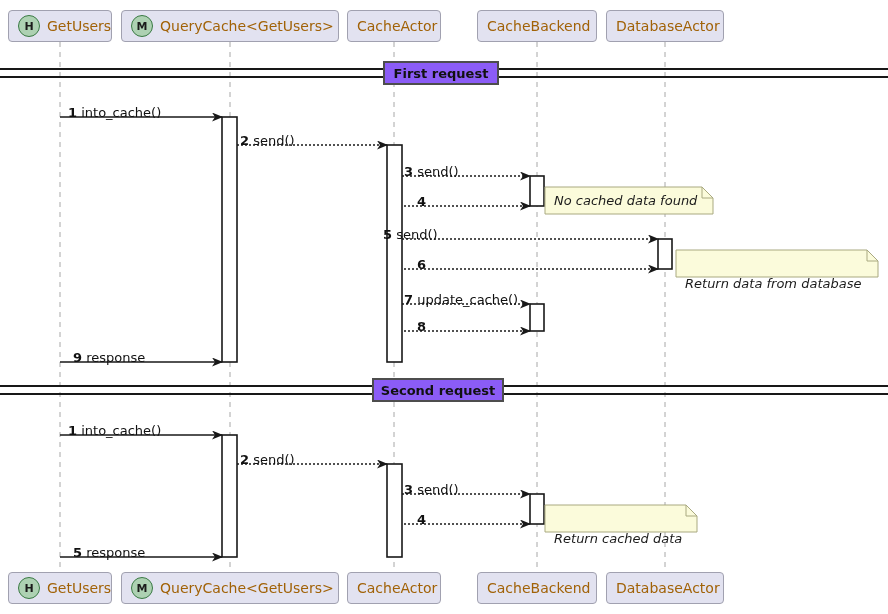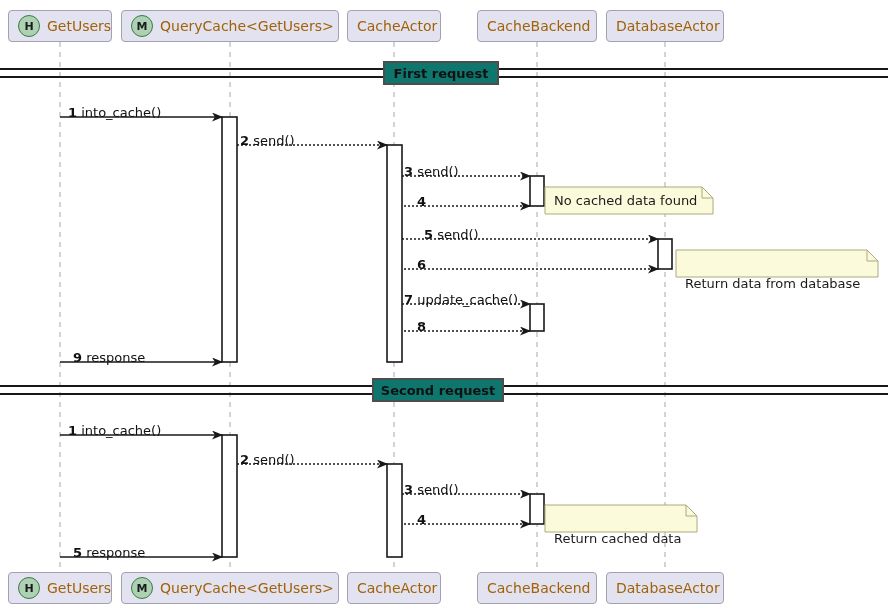--- a/index.html
+++ b/index.html
@@ -60,21 +60,21 @@
     color: #1b1b1b;
     margin-right: 7px;
     flex: 0 0 auto;
     line-height: 1;
   }
 
   
   .divider-label {
     position: absolute;
     box-sizing: border-box;
-    background: #0f766e;
+    background: #8b5cf6;
     border: 2px solid #4D4D4D;
     height: 24px;
     display: flex;
     align-items: center;
     justify-content: center;
     padding: 0 10px;
     font-size: 13px;
     font-weight: bold;
     color: #111111;
     white-space: nowrap;
@@ -83,20 +83,21 @@
   
   .note {
     position: absolute;
     box-sizing: border-box;
     font-size: 13px;
     color: #1b1b1b;
     display: flex;
     align-items: center;
     padding-left: 9px;
     white-space: nowrap;
+    font-style: italic;
   }
 
   
   .msg {
     position: absolute;
     font-size: 13px;
     color: #111111;
     white-space: nowrap;
     line-height: 1;
   }
@@ -215,21 +216,21 @@
   <div id="overlay-notes">
       <div class="note" style="left: 545px; top: 187px; width: 168px; height: 27px;">No cached data found</div>
       <div class="note" style="left: 676px; top: 250px; width: 202px; height: 27px; margin-top: 20px;">Return data from database</div>
       <div class="note" style="left: 545px; top: 505px; width: 152px; height: 27px; margin-top: 20px;">Return cached data</div>
     </div>
   <div id="overlay-messages">
       <div class="msg" style="left: 68px; top: 106px;"><span class="seq">1</span><span class="txt"> into_cache()</span></div>
       <div class="msg" style="left: 240px; top: 134px;"><span class="seq">2</span><span class="txt"> send()</span></div>
       <div class="msg" style="left: 404px; top: 165px;"><span class="seq">3</span><span class="txt"> send()</span></div>
       <div class="msg" style="left: 417px; top: 195px;"><span class="seq">4</span></div>
-      <div class="msg" style="left: 424px; top: 228px;"><span class="seq">5</span><span class="txt"> send()</span></div>
+      <div class="msg" style="left: 383px; top: 228px;"><span class="seq">5</span><span class="txt"> send()</span></div>
       <div class="msg" style="left: 417px; top: 258px;"><span class="seq">6</span></div>
       <div class="msg" style="left: 404px; top: 293px;"><span class="seq">7</span><span class="txt"> update_cache()</span></div>
       <div class="msg" style="left: 417px; top: 320px;"><span class="seq">8</span></div>
       <div class="msg" style="left: 73px; top: 351px;"><span class="seq">9</span><span class="txt"> response</span></div>
       <div class="msg" style="left: 68px; top: 424px;"><span class="seq">1</span><span class="txt"> into_cache()</span></div>
       <div class="msg" style="left: 240px; top: 453px;"><span class="seq">2</span><span class="txt"> send()</span></div>
       <div class="msg" style="left: 404px; top: 483px;"><span class="seq">3</span><span class="txt"> send()</span></div>
       <div class="msg" style="left: 417px; top: 513px;"><span class="seq">4</span></div>
       <div class="msg" style="left: 73px; top: 546px;"><span class="seq">5</span><span class="txt"> response</span></div>
     </div>

